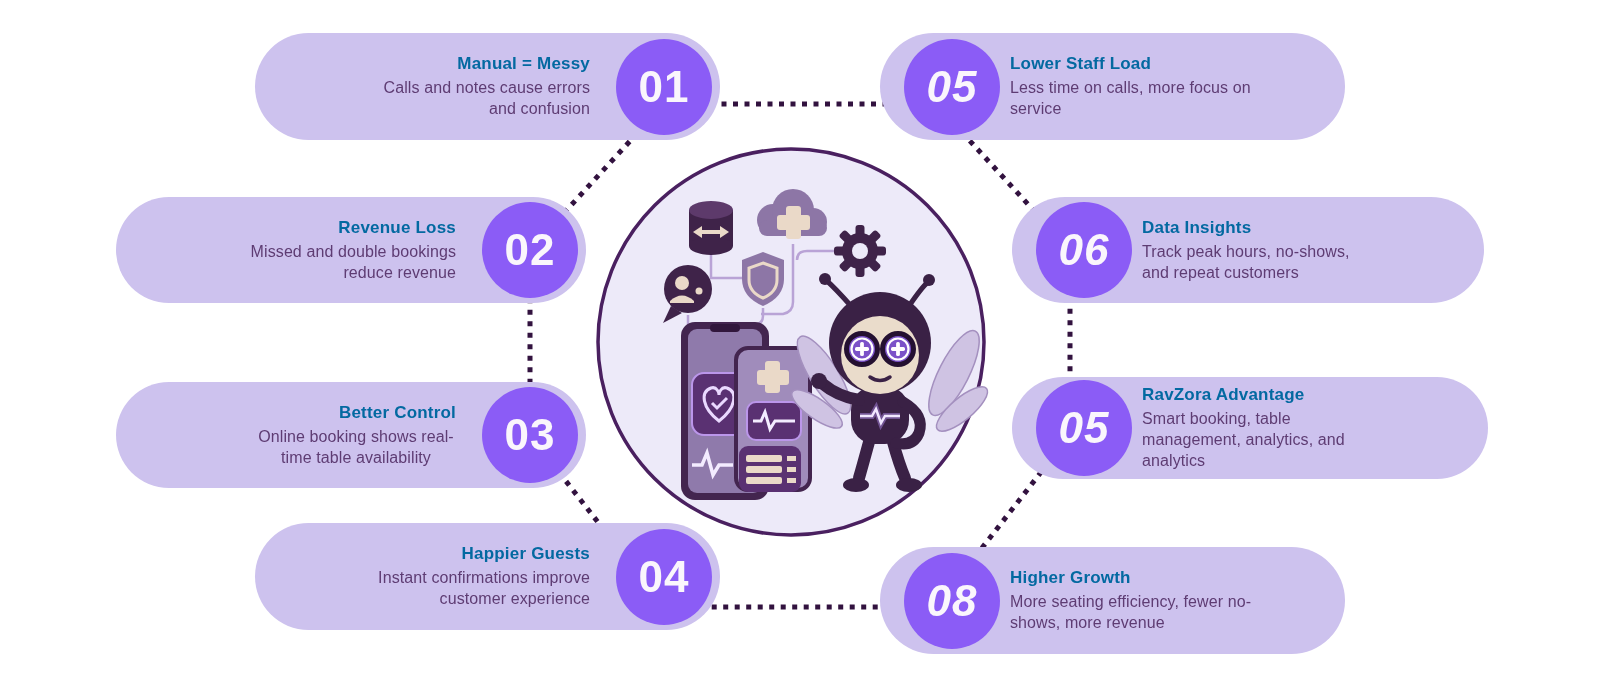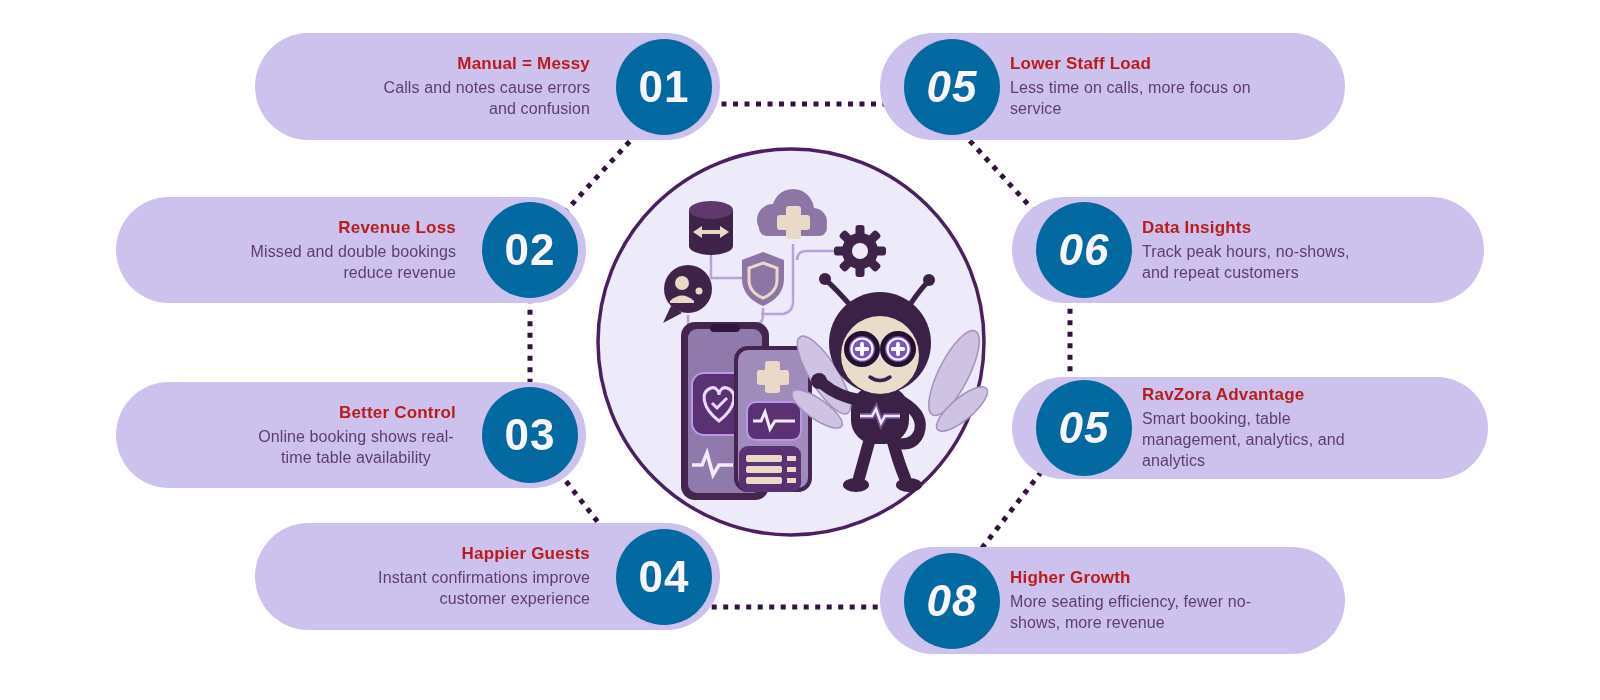--- a/index.html
+++ b/index.html
@@ -11,27 +11,27 @@
   .pill{
     position:absolute;background:#cdc2ee;border-radius:60px;
     display:flex;align-items:center;
   }
   .pill .text{display:flex;flex-direction:column;}
   .pill.left{justify-content:flex-end;text-align:right;padding-right:130px;box-sizing:border-box;}
   .pill.left .text{align-items:flex-end;margin-left:40px;}
   .pill.right{justify-content:flex-start;text-align:left;padding-left:130px;box-sizing:border-box;}
   .pill.right .text{align-items:flex-start;margin-right:30px;}
   .title{
-    font-size:17px;font-weight:700;color:#b91c1c;letter-spacing:.2px;margin-bottom:3px;
+    font-size:17px;font-weight:700;color:#0369a1;letter-spacing:.2px;margin-bottom:3px;
   }
   .desc{
     font-size:16px;color:#5e3c73;line-height:21px;letter-spacing:.1px;
   }
   .badge{
-    position:absolute;width:96px;height:96px;border-radius:50%;background:#0369a1;
+    position:absolute;width:96px;height:96px;border-radius:50%;background:#8b5cf6;
     color:#faf6fc;font-size:44px;font-weight:700;letter-spacing:1px;
     display:flex;align-items:center;justify-content:center;top:50%;transform:translateY(-50%);
   }
   .pill.left  .badge{right:8px;}
   .pill.right .badge{left:24px;font-style:italic;}
   .p1{left:255px;top:33px;width:465px;height:107px;}
   .p2{left:116px;top:197px;width:470px;height:106px;}
   .p3{left:116px;top:382px;width:470px;height:106px;}
   .p4{left:255px;top:523px;width:465px;height:107px;}
   .p5{left:880px;top:33px;width:465px;height:107px;}

